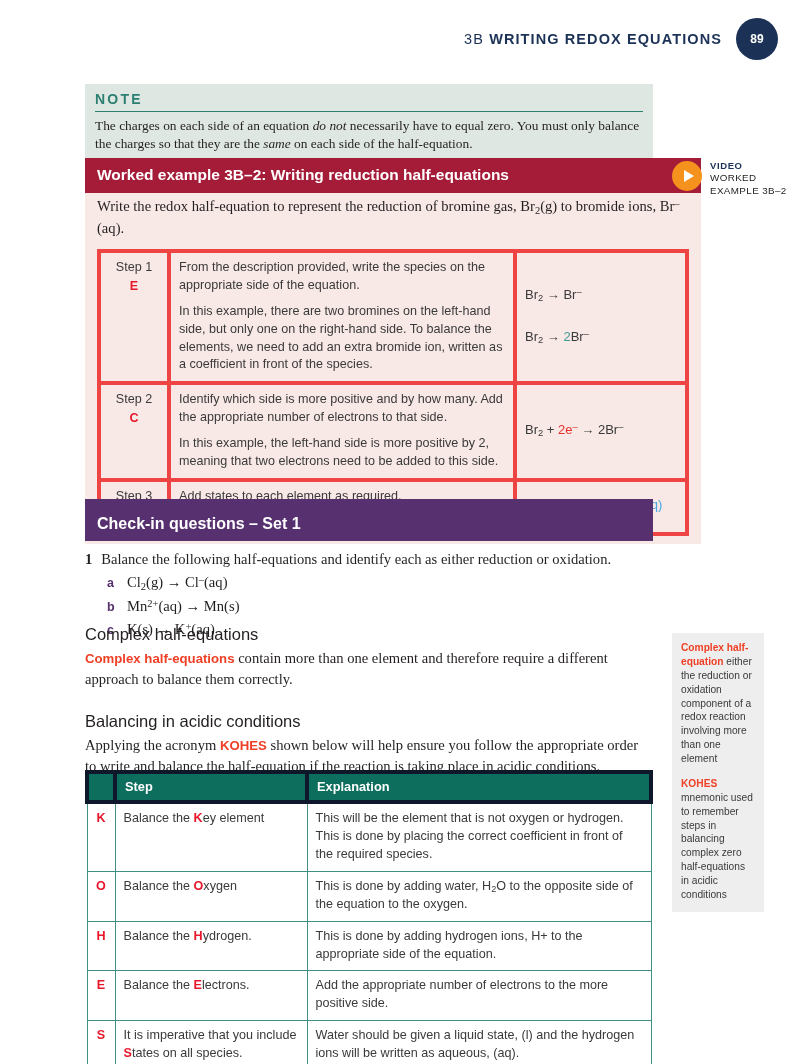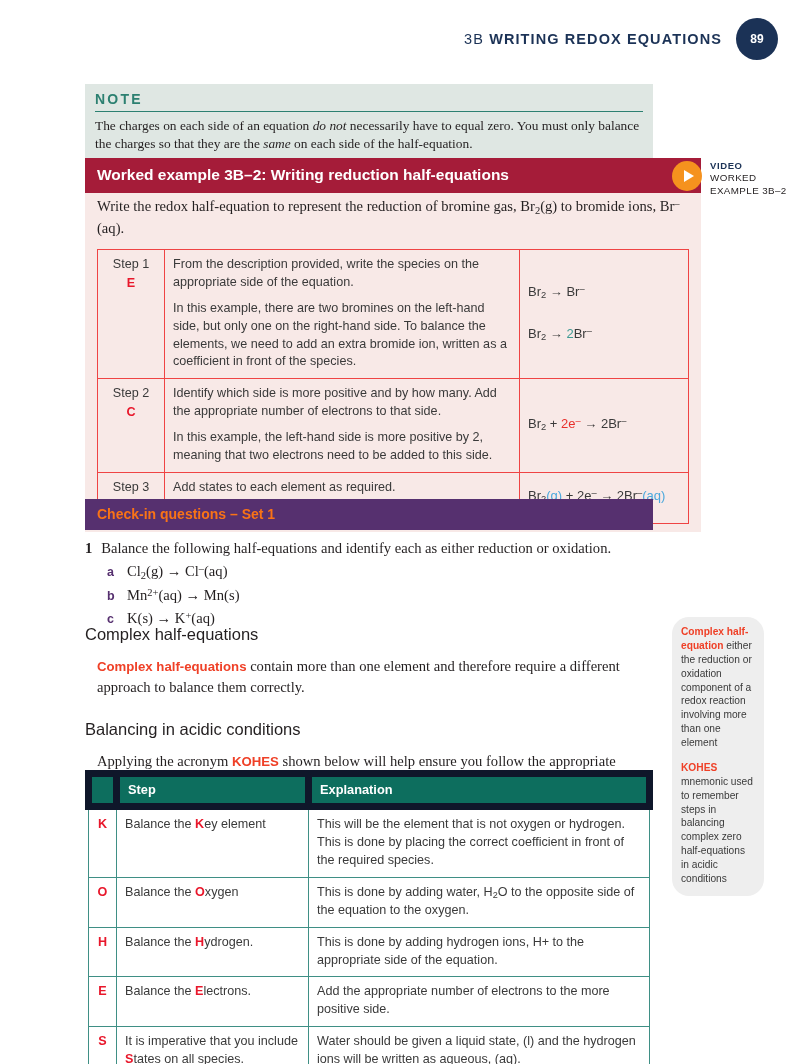--- a/index.html
+++ b/index.html
@@ -76,21 +76,21 @@
     font-family: "Liberation Serif", serif;
     font-size: 14.6px; line-height: 1.45;
     margin-bottom: 10px;
   }
   .we-table {
     border-collapse: collapse;
     width: 100%;
     table-layout: fixed;
   }
   .we-table td {
-    border: 1px solid #ef4444;
+    border: 4px solid #ef4444;
     vertical-align: top;
     padding: 6px 8px 7px 8px;
     font-size: 12.6px;
     line-height: 1.42;
     color: #3a3a3a;
   }
   .we-table td.step-cell {
     width: 62px;
     text-align: center;
     padding-left: 2px; padding-right: 2px;
@@ -138,23 +138,23 @@
   }
   .video-lines .v2, .video-lines .v3 {
     color: #231f20; font-size: 9.8px; letter-spacing: 0.4px;
   }
 
   
   #checkin {
     position: absolute; left: 85px; top: 499px; width: 568px;
   }
   .ci-header {
-    background: #56306f; color: #f97316;
-    font-size: 14px; font-weight: bold;
-    padding: 7px 12px 8px 12px;
+    background: #56306f; color: #ffffff;
+    font-size: 16px; font-weight: bold;
+    padding: 16px 12px 8px 12px;
   }
   .ci-body { padding: 8px 0 0 0; }
   .ci-q {
     display: flex; gap: 9px;
     font-family: "Liberation Serif", serif;
     font-size: 14.6px; line-height: 1.42;
   }
   .ci-num { font-weight: bold; color: #231f20; flex: none; }
   .ci-sub {
     display: flex; gap: 11px;
@@ -170,66 +170,65 @@
   
   #prose { position: absolute; left: 85px; top: 625px; width: 568px; }
   .h-sub {
     font-size: 16.5px; color: #231f20;
     margin: 0 0 4px 0; font-weight: normal;
   }
   .h-sub-2 { margin-top: 22px; }
   .para {
     font-family: "Liberation Serif", serif;
     font-size: 14.6px; line-height: 1.45;
-    margin: 12px;
+    margin: 0;
   }
   .kw {
     color: #ef4027; font-weight: bold;
     font-family: "Liberation Sans", sans-serif;
     font-size: 13.2px;
   }
 
   
   #kohes-table {
     position: absolute; left: 85px; top: 770px; width: 568px;
     border-collapse: collapse;
     table-layout: fixed;
   }
   #kohes-table th {
     background: #0d6e5e; color: #ffffff;
     font-size: 12.8px; font-weight: bold;
     text-align: left;
     padding: 5px 8px 6px 8px;
-    border: 7px solid #0f172a;
+    border: 4px solid #0f172a;
   }
   #kohes-table td {
     border: 1px solid #3f8f85;
     vertical-align: top;
     padding: 6px 8px 7px 8px;
     font-size: 12.6px; line-height: 1.42;
     color: #3a3a3a;
   }
   #kohes-table .col-letter { width: 28px; }
   #kohes-table .col-step { width: 192px; }
   #kohes-table td.letter-cell {
     color: #e8172b; font-weight: bold;
     text-align: center; padding-left: 2px; padding-right: 2px;
   }
   .kl { color: #e8172b; font-weight: bold; }
 
   
   #glossary {
-    position: absolute; left: 672px; top: 617px;
+    position: absolute; left: 672px; top: 633px;
     width: 92px;
     background: #eeeeee;
     padding: 8px 9px 10px 9px;
     box-sizing: border-box;
     font-size: 10.2px; line-height: 1.36;
     color: #3a3a3a;
-    border-radius: 17px;
   }
   #glossary .g-term {
     color: #ef4027; font-weight: bold;
   }
   #glossary .g-entry + .g-entry { margin-top: 11px; }
 </style>
 </head>
 <body>
 
 <div id="page-header">

